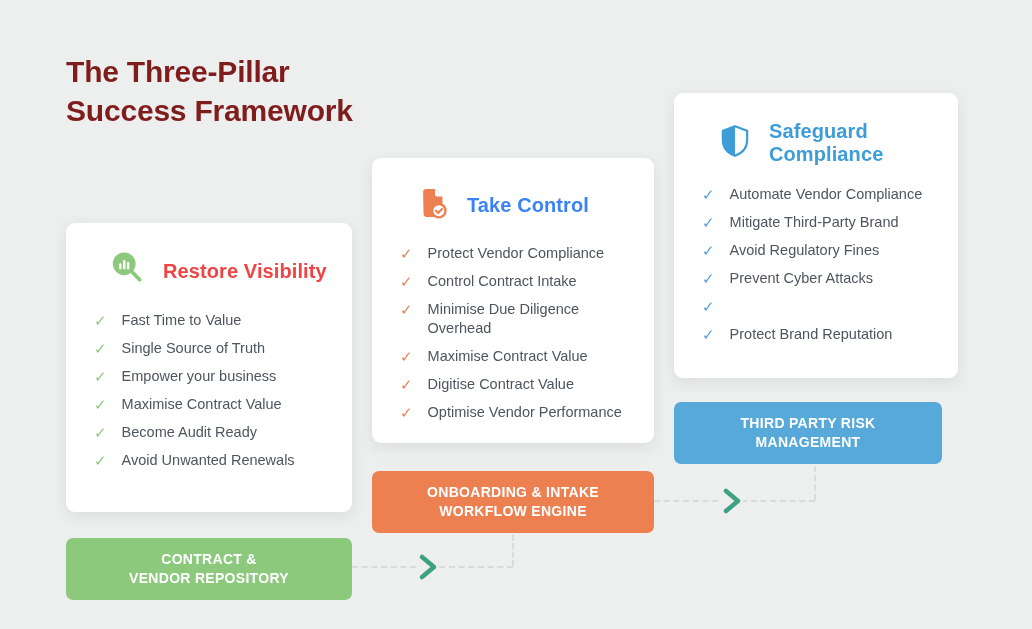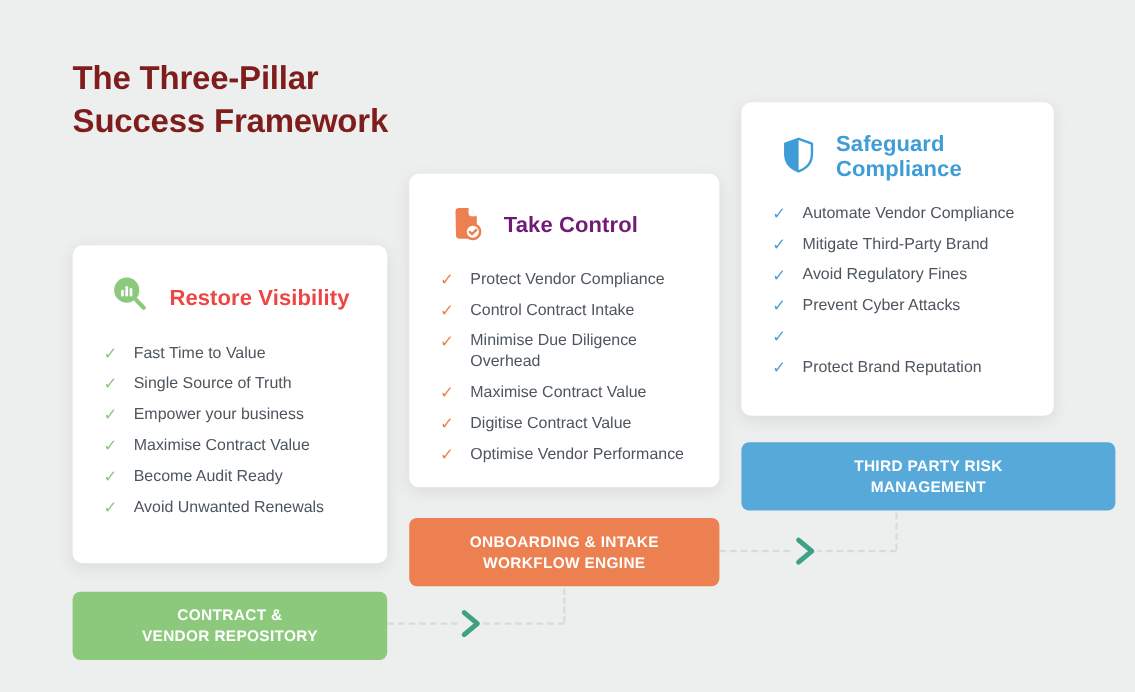--- a/index.html
+++ b/index.html
@@ -18,43 +18,43 @@
   }
 
   .card{
     position:absolute;background:#ffffff;border-radius:9px;
     box-shadow:0 4px 14px rgba(90,100,110,0.13);
   }
   .card-1{left:66px;top:223px;width:286px;height:289px;}
   .card-2{left:372px;top:158px;width:282px;height:285px;}
   .card-3{left:674px;top:93px;width:284px;height:285px;}
 
-  .card-header{display:flex;align-items:center;gap:16px;padding:27px 24px 0 34px;}
+  .card-header{display:flex;align-items:center;gap:16px;padding:27px 24px 0 20px;margin-left:23px;}
   .card-header h2{margin:0;font-size:20px;font-weight:700;letter-spacing:0.1px;}
   .h-green{color:#ef4444}
-  .h-orange{color:#701a75}
+  .h-orange{color:#3b82f6}
   .h-blue{color:#3e9cd7}
 
   .benefit-list{list-style:none;margin:19px 0 0 0;padding:0 18px 0 28px;}
   .benefit-list li{display:flex;gap:15px;margin-bottom:9px;
     font-size:14.5px;line-height:19px;color:#4d555e;}
   .check{flex:0 0 auto;font-size:15px;line-height:19px;font-weight:400;}
   .c-green{color:#8cc97d}
   .c-orange{color:#ed8051}
   .c-blue{color:#4d9fd6}
 
   .banner{
     position:absolute;border-radius:7px;
     display:flex;align-items:center;justify-content:center;text-align:center;
     color:#ffffff;font-size:14px;font-weight:700;line-height:19px;
     letter-spacing:0.3px;white-space:pre-line;
   }
   .banner-1{left:66px;top:538px;width:286px;height:62px;background:#8cc97d;}
   .banner-2{left:372px;top:471px;width:282px;height:62px;background:#ed8051;}
-  .banner-3{left:674px;top:402px;width:340px;height:62px;background:#57a9d9;}
+  .banner-3{left:674px;top:402px;width:268px;height:62px;background:#57a9d9;}
 
   .dash-h{position:absolute;border-top:2px dashed #d9dbd9;height:0;}
   .dash-v{position:absolute;border-left:2px dashed #d9dbd9;width:0;}
   #conn1-h{left:352px;top:566px;width:161px;}
   #conn1-v{left:512px;top:535px;height:31px;}
   #conn2-h{left:654px;top:500px;width:161px;}
   #conn2-v{left:814px;top:466px;height:34px;}
   .chevron{position:absolute;}
   #chev1{left:415px;top:553px;}
   #chev2{left:719px;top:487px;}

